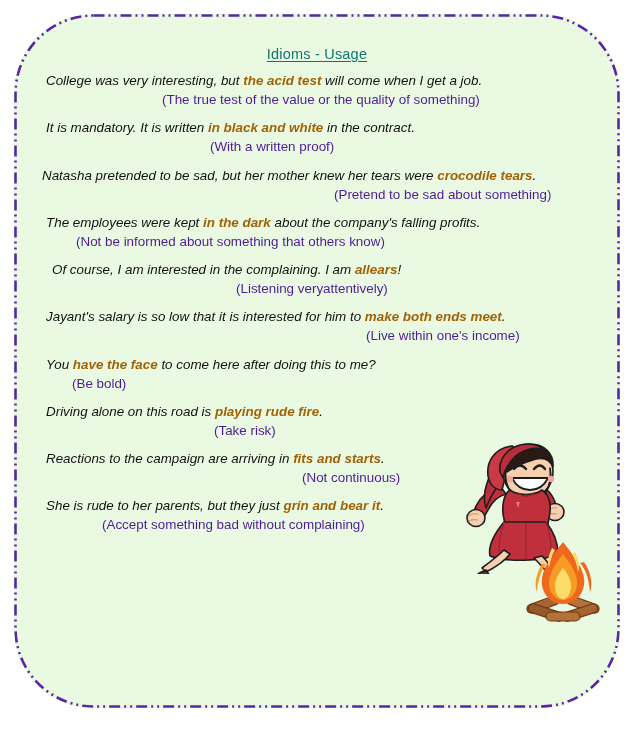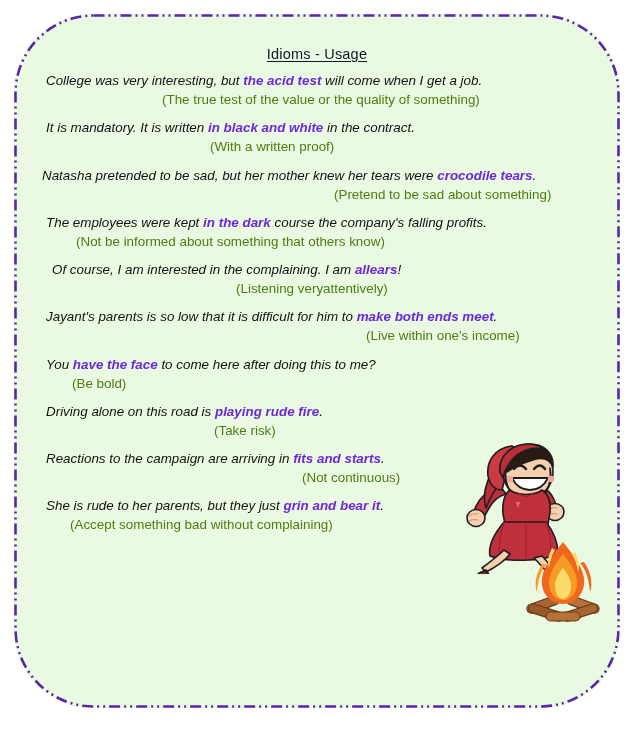--- a/index.html
+++ b/index.html
@@ -36,21 +36,21 @@
     pointer-events: none;
   }
 
   #title {
     position: absolute;
     left: 0;
     right: 0;
     top: 32px;
     text-align: center;
     font-size: 14.5px;
-    color: #0f172a;
+    color: #0f766e;
     letter-spacing: 0.2px;
   }
   #title span.t {
     text-decoration: underline;
     text-underline-offset: 2px;
   }
 
   #entries {
     position: absolute;
     left: 0;
@@ -64,29 +64,29 @@
   }
 
   .sentence {
     font-size: 13.4px;
     font-style: italic;
     color: #111111;
     white-space: nowrap;
     line-height: 1.28;
   }
   .sentence .idiom {
-    color: #6d28d9;
+    color: #a16207;
     font-weight: bold;
     font-style: italic;
   }
 
   .meaning {
     font-size: 13.4px;
     font-style: normal;
-    color: #4d7c0f;
+    color: #4c1d95;
     white-space: nowrap;
     line-height: 1.35;
     margin-top: 2px;
   }
 
   
   #girl {
     position: absolute;
     left: 446px;
     top: 424px;
@@ -123,46 +123,46 @@
       </div>
       <div class="entry">
         <div class="sentence" style="margin-left: 32px;"><span>It is mandatory. It is written </span><span class="idiom">in black and white</span><span> in the contract.</span></div>
         <div class="meaning" style="margin-left: 196px;">(With a written proof)</div>
       </div>
       <div class="entry">
         <div class="sentence" style="margin-left: 28px;"><span>Natasha pretended to be sad, but her mother knew her tears were </span><span class="idiom">crocodile tears</span><span>.</span></div>
         <div class="meaning" style="margin-left: 320px;">(Pretend to be sad about something)</div>
       </div>
       <div class="entry">
-        <div class="sentence" style="margin-left: 32px;"><span>The employees were kept </span><span class="idiom">in the dark</span><span> course the company's falling profits.</span></div>
+        <div class="sentence" style="margin-left: 32px;"><span>The employees were kept </span><span class="idiom">in the dark</span><span> about the company's falling profits.</span></div>
         <div class="meaning" style="margin-left: 62px;">(Not be informed about something that others know)</div>
       </div>
       <div class="entry">
         <div class="sentence" style="margin-left: 38px;"><span>Of course, I am interested in the complaining. I am </span><span class="idiom">allears</span><span>!</span></div>
         <div class="meaning" style="margin-left: 222px;">(Listening veryattentively)</div>
       </div>
       <div class="entry">
-        <div class="sentence" style="margin-left: 32px;"><span>Jayant's parents is so low that it is difficult for him to </span><span class="idiom">make both ends meet</span><span>.</span></div>
+        <div class="sentence" style="margin-left: 32px;"><span>Jayant's salary is so low that it is interested for him to </span><span class="idiom">make both ends meet</span><span>.</span></div>
         <div class="meaning" style="margin-left: 352px;">(Live within one's income)</div>
       </div>
       <div class="entry">
         <div class="sentence" style="margin-left: 32px;"><span>You </span><span class="idiom">have the face</span><span> to come here after doing this to me?</span></div>
         <div class="meaning" style="margin-left: 58px;">(Be bold)</div>
       </div>
       <div class="entry">
         <div class="sentence" style="margin-left: 32px;"><span>Driving alone on this road is </span><span class="idiom">playing rude fire</span><span>.</span></div>
         <div class="meaning" style="margin-left: 200px;">(Take risk)</div>
       </div>
       <div class="entry">
         <div class="sentence" style="margin-left: 32px;"><span>Reactions to the campaign are arriving in </span><span class="idiom">fits and starts</span><span>.</span></div>
         <div class="meaning" style="margin-left: 288px;">(Not continuous)</div>
       </div>
       <div class="entry">
         <div class="sentence" style="margin-left: 32px;"><span>She is rude to her parents, but they just </span><span class="idiom">grin and bear it</span><span>.</span></div>
-        <div class="meaning" style="margin-left: 56px;">(Accept something bad without complaining)</div>
+        <div class="meaning" style="margin-left: 88px;">(Accept something bad without complaining)</div>
       </div>
     </div>
 
   <svg id="girl" viewBox="0 0 126 136" xmlns="http://www.w3.org/2000/svg">
 
     <g stroke="#1d1d1d" stroke-width="1.6" stroke-linejoin="round" stroke-linecap="round">
 
       <path d="M40 48 C28 52 20 60 16 68 L12 78 L22 82 L28 72 C32 64 38 58 46 56 Z" fill="#c0303c"></path>
 
       <ellipse cx="16" cy="80" rx="9" ry="8.5" fill="#f6cfae"></ellipse>

